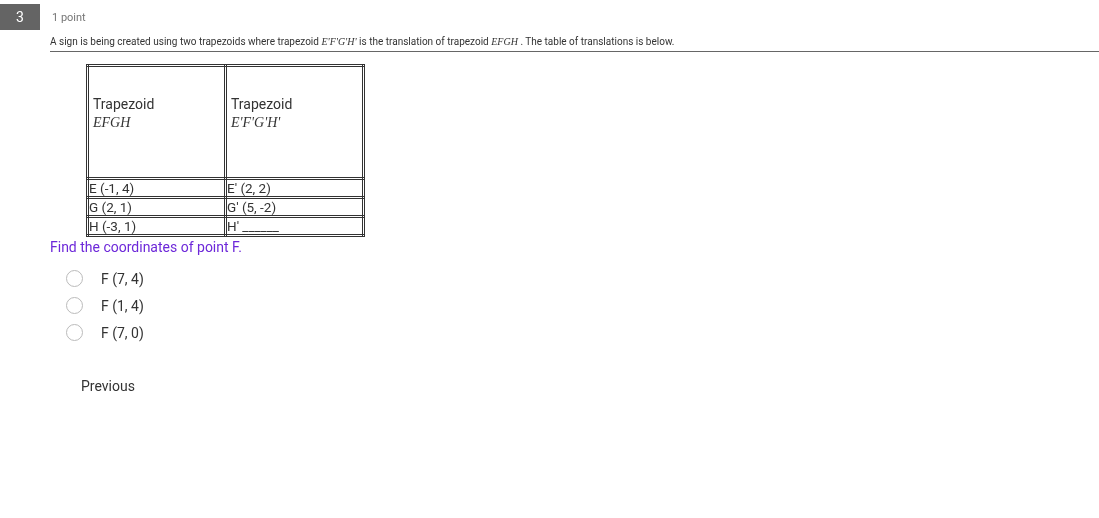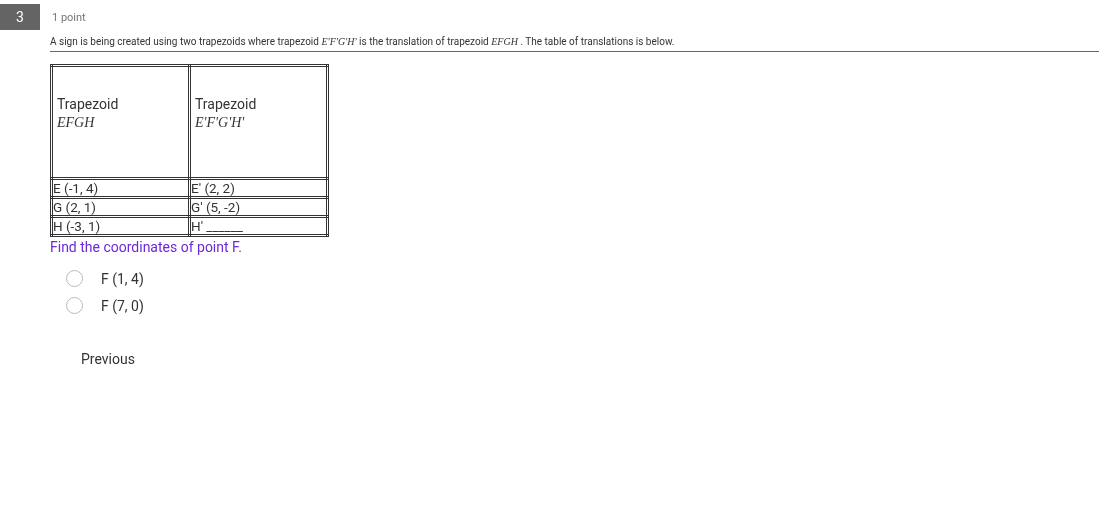--- a/index.html
+++ b/index.html
@@ -46,20 +46,21 @@
     .math-italic {
       font-style: italic;
       font-family: "Times New Roman", serif;
     }
     .table-wrap {
       margin-top: 12px;
     }
     table.outer {
       border-collapse: collapse;
       border: 3px double #333;
+      margin-left: 36px;
     }
     table.outer > tbody > tr > td {
       border: 3px double #333;
       vertical-align: top;
       padding: 0;
     }
     .header-cell {
       height: 110px;
       width: 135px;
       padding: 28px 6px 6px 4px;
@@ -161,20 +162,24 @@
         </tr>
       </tbody>
     </table>
   </div>
 
   <div class="find-text">Find the coordinates of point F.</div>
 
   <div class="options">
     <div class="option-row">
       <div class="radio"></div>
+      <div class="option-label">F (7, 4)</div>
+    </div>
+    <div class="option-row">
+      <div class="radio"></div>
       <div class="option-label">F (1, 4)</div>
     </div>
     <div class="option-row">
       <div class="radio"></div>
       <div class="option-label">F (7, 0)</div>
     </div>
   </div>
 
   <div class="buttons">
     <button class="prev-btn">Previous</button>

